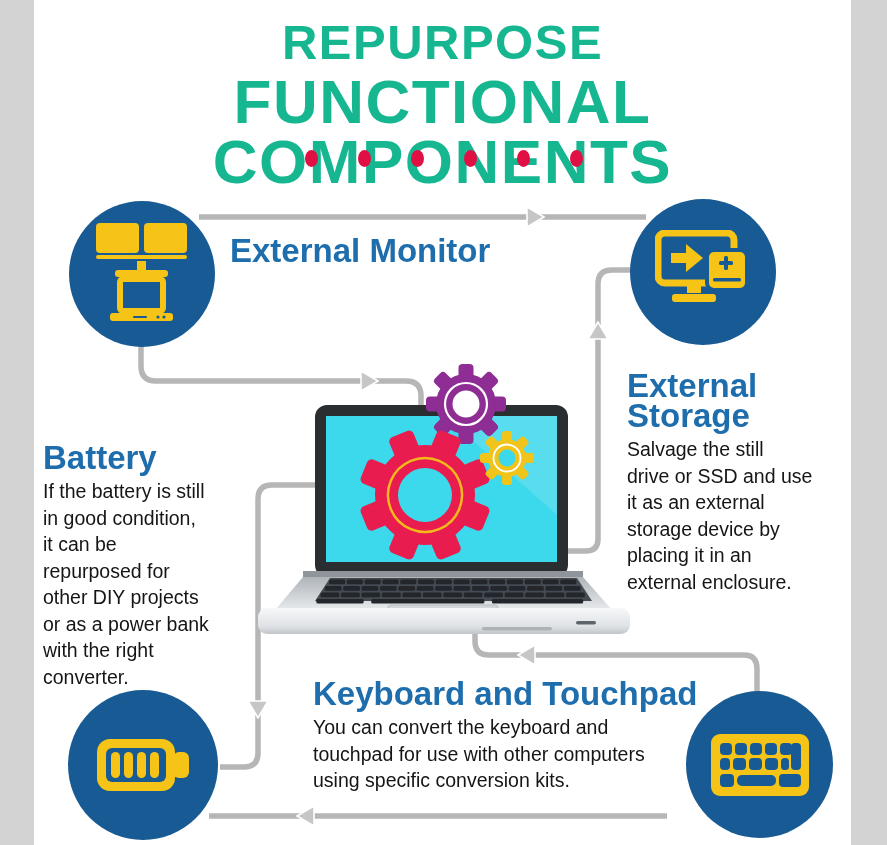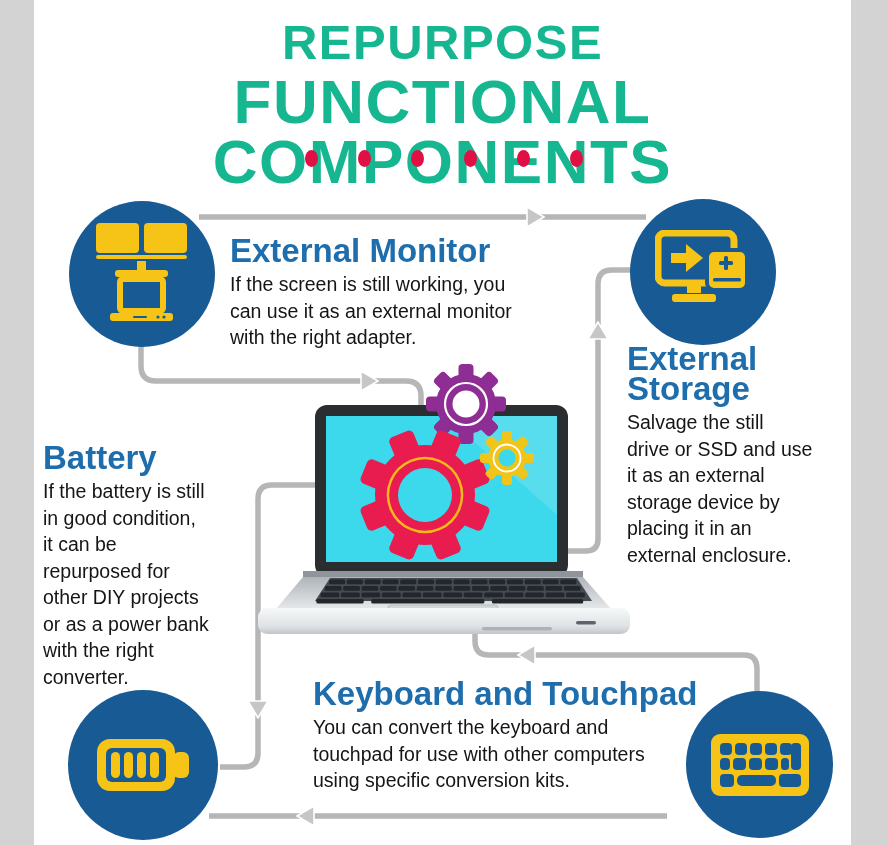--- a/index.html
+++ b/index.html
@@ -28,21 +28,21 @@
   .circle.storage{left:630px;top:199px;width:146px;height:146px;}
   .circle.battery{left:68px;top:690px;width:150px;height:150px;}
   .circle.keyboard{left:686px;top:691px;width:147px;height:147px;}
 
   .laptop-art{position:absolute;left:250px;top:350px;width:390px;height:300px;z-index:2;}
 
   .section{position:absolute;z-index:3;}
   .section h2{margin:0 0 5px 0;font-size:33px;font-weight:700;color:#1e6dac;line-height:30px;}
   .section p{margin:0;font-size:19.5px;line-height:26.5px;color:#151515;white-space:pre-line;}
   .sec-monitor{left:230px;top:236px;width:345px;}
-  .sec-storage{left:627px;top:344px;width:220px;}
+  .sec-storage{left:627px;top:371px;width:220px;}
   .sec-battery{left:43px;top:443px;width:240px;}
   .sec-keyboard{left:313px;top:679px;width:410px;}
 </style>
 </head>
 <body>
 
 <div class="canvas">
 
   <div class="side-border left"></div>
   <div class="side-border right"></div>
@@ -243,23 +243,20 @@
           <circle r="19"></circle>
         </g>
         <circle r="13.5" fill="none" stroke="#ffffff" stroke-width="1.8"></circle>
         <circle r="8.5" fill="#3cd8ec"></circle>
       </g>
     </svg>
   </div>
 
   <div class="section sec-monitor">
     <h2>External Monitor</h2>
-    <p>If the screen is still working, you
-can use it as an external monitor
-with the right adapter.</p>
   </div>
 
   <div class="section sec-storage">
     <h2>External Storage</h2>
     <p>Salvage the still
 drive or SSD and use
 it as an external
 storage device by
 placing it in an
 external enclosure.</p>

